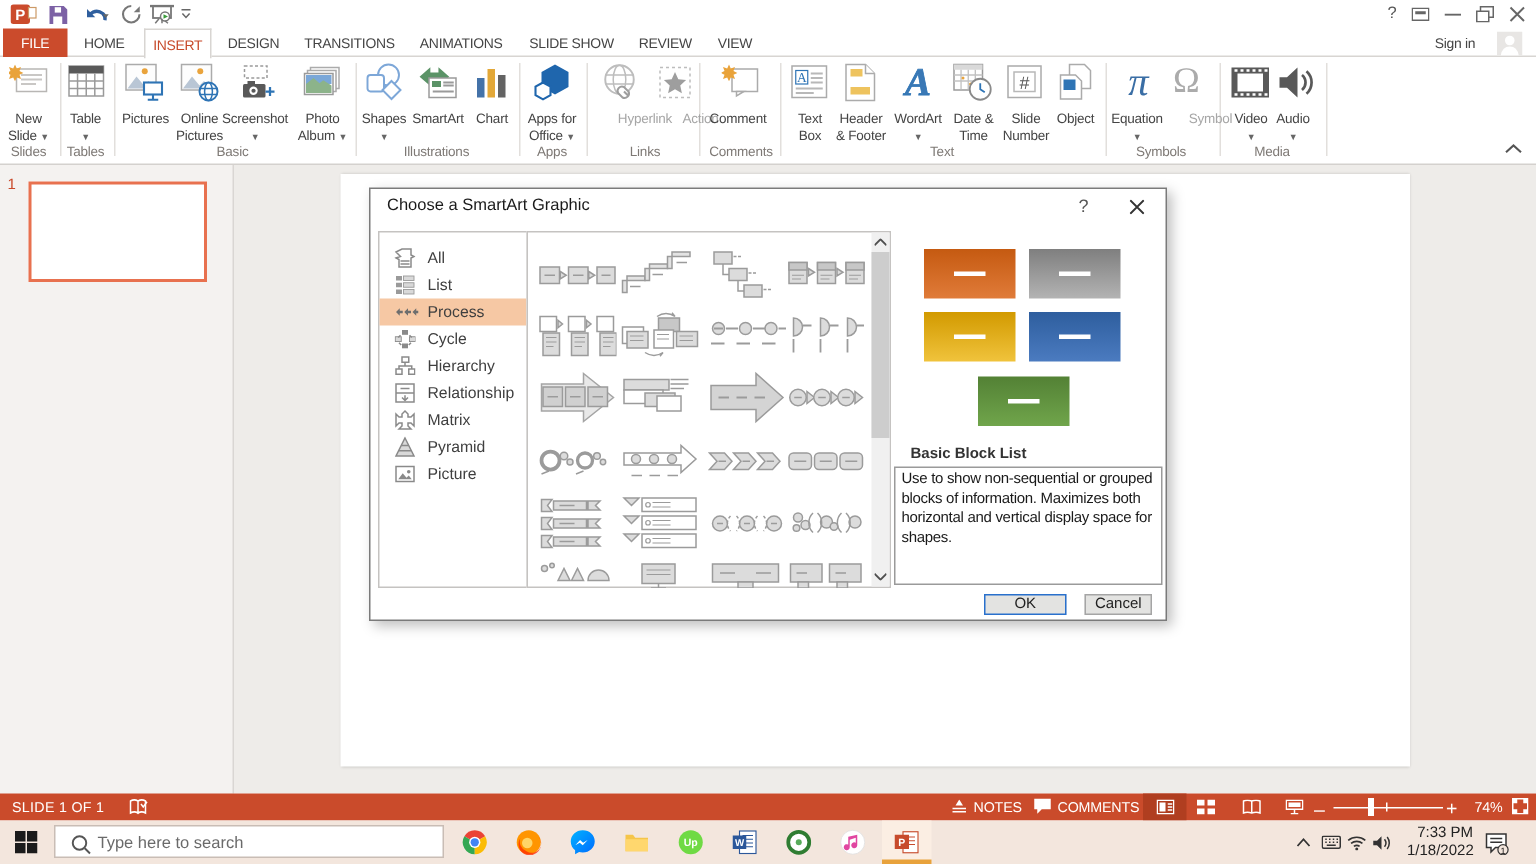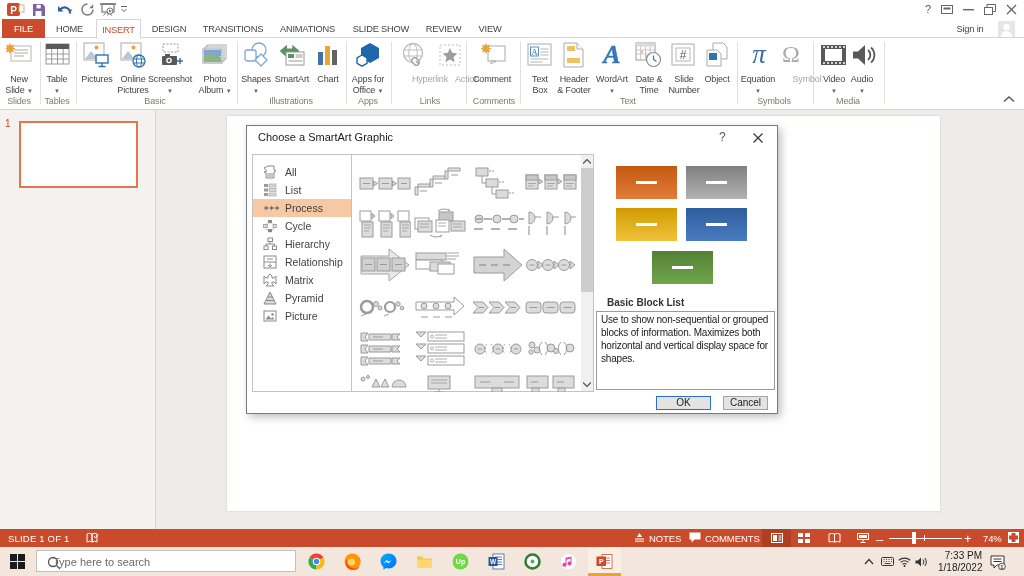--- a/index.html
+++ b/index.html
@@ -707,21 +707,21 @@
       <rect x="0" y="0" width="7" height="7" fill="#1b1b1b"></rect>
         <rect x="8" y="0" width="7" height="7" fill="#1b1b1b"></rect>
       <rect x="0" y="8" width="7" height="7" fill="#1b1b1b"></rect>
         <rect x="8" y="8" width="7" height="7" fill="#1b1b1b"></rect>
     </svg>
     <div class="abs" id="searchbox">
       <svg class="abs" style="left:10px;top:5px" width="14" height="14" viewBox="0 0 14 14">
           <circle cx="6" cy="6" r="4.5" fill="none" stroke="#555" stroke-width="1.3"></circle>
           <path d="M9.5 9.5 L13 13" stroke="#555" stroke-width="1.3"></path>
         </svg>
-      <span style="position:absolute;left:16px;text-align:center;">Type here to search</span>
+      <span style="position:absolute;left:28px;text-align:center;">Type here to search</span>
     </div>
     <div class="abs" id="taskicons" style="left:0;top:0;width:1024px;height:29px;">
 
       <svg class="abs" style="left:308px;top:6px" width="17" height="17" viewBox="0 0 34 34">
         <path d="M17 17 L3.14 9 A16 16 0 0 1 30.86 9 Z" fill="#ea4335"></path>
         <path d="M17 17 L3.14 9 A16 16 0 0 0 17 33 Z" fill="#34a853"></path>
         <path d="M17 17 L17 33 A16 16 0 0 0 30.86 9 Z" fill="#fbbc05"></path>
         <circle cx="17" cy="17" r="7.5" fill="#fff"></circle>
         <circle cx="17" cy="17" r="5.5" fill="#4285f4"></circle>
       </svg>

